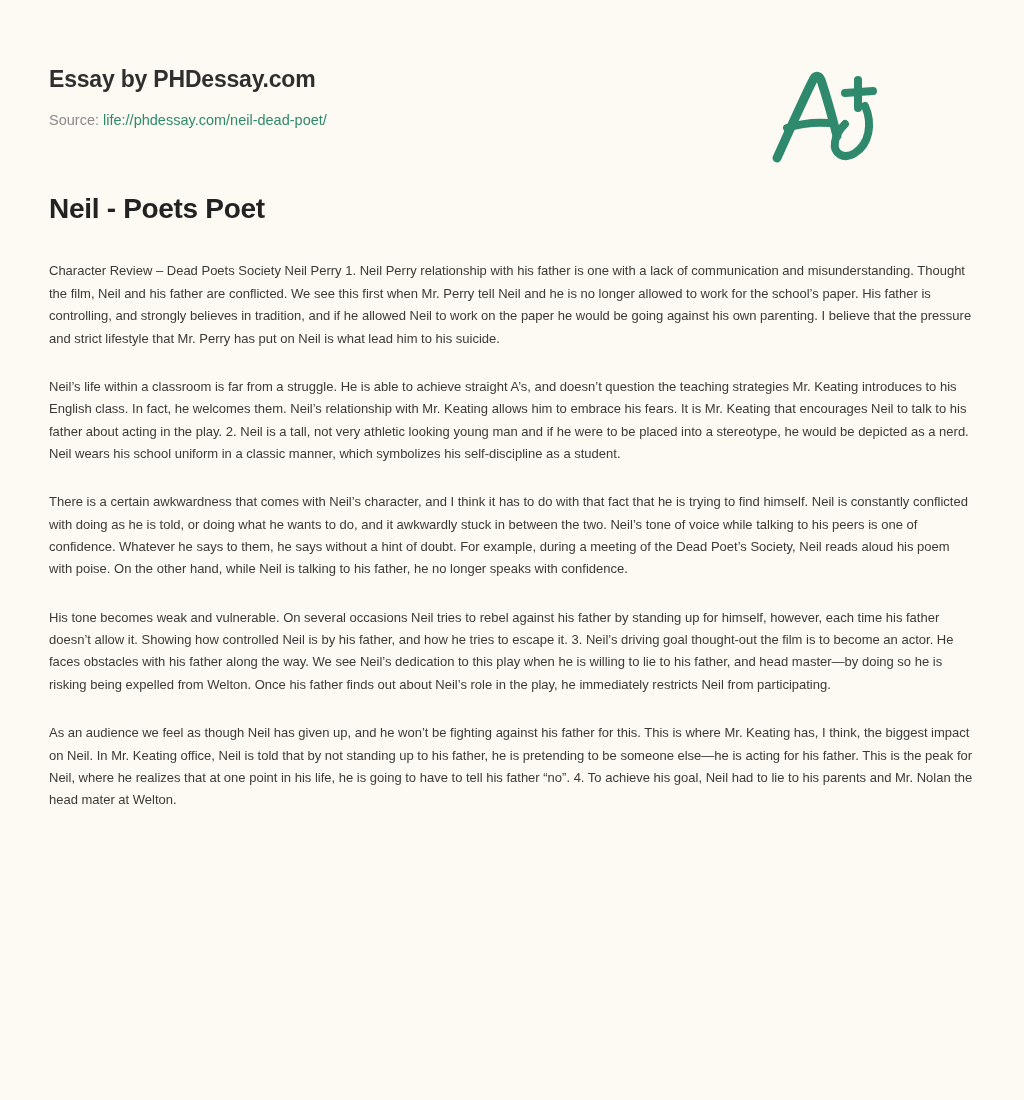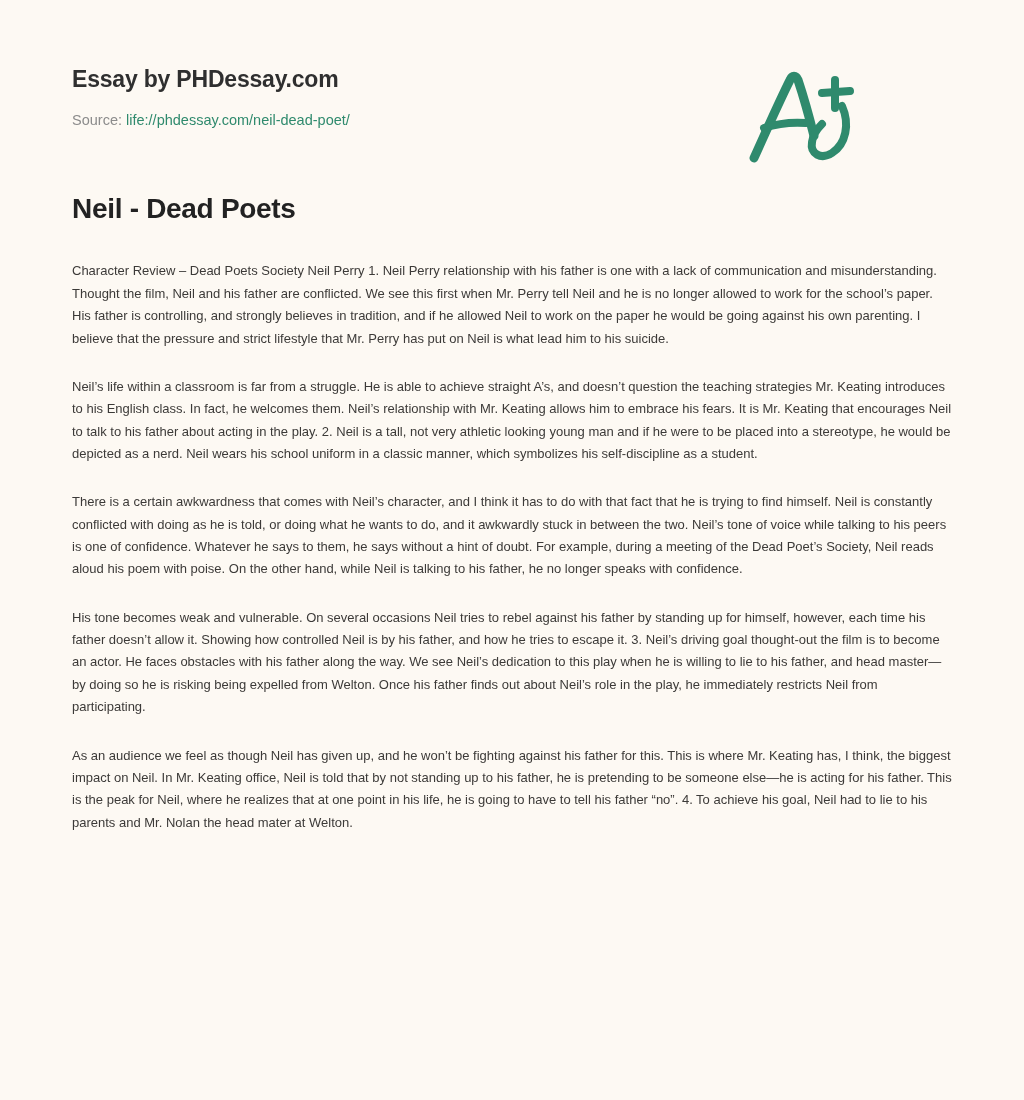--- a/index.html
+++ b/index.html
@@ -11,21 +11,21 @@
     height: 1100px;
     background: #fdf9f3;
     font-family: "Liberation Sans", sans-serif;
     overflow: hidden;
   }
   .page {
     position: relative;
     width: 1024px;
     height: 1100px;
     box-sizing: border-box;
-    padding: 0 72px;
+    padding: 0 49px;
   }
   .header {
     position: relative;
     padding-top: 66px;
   }
   .brand-line {
     font-size: 23px;
     font-weight: bold;
     color: #2f2f2f;
     letter-spacing: -0.2px;
@@ -92,21 +92,21 @@
       <svg viewBox="0 0 116 100" xmlns="http://www.w3.org/2000/svg" fill="none" stroke="#2f8a6d" stroke-linecap="round" stroke-linejoin="round">
         <path d="M12 92 C 22 70, 36 38, 48 14 C 50 9, 54 9, 56 14 C 62 32, 68 54, 72 70" stroke-width="9"></path>
         <path d="M22 62 C 34 58, 50 56, 64 57" stroke-width="8"></path>
         <path d="M80 27 L 108 25" stroke-width="8"></path>
         <path d="M93 14 L 93 42" stroke-width="8"></path>
         <path d="M100 40 C 108 58, 104 78, 90 87 C 79 94, 68 88, 70 76 C 71 68, 76 62, 80 58" stroke-width="8"></path>
       </svg>
     </div>
   </div>
 
-  <h1 class="doc-title">Neil - Dead Poets</h1>
+  <h1 class="doc-title">Neil - Poets Poet</h1>
 
   <div class="article">
     <p>Character Review – Dead Poets Society Neil Perry 1. Neil Perry relationship with his father is one with a lack of communication and misunderstanding. Thought the film, Neil and his father are conflicted. We see this first when Mr. Perry tell Neil and he is no longer allowed to work for the school’s paper. His father is controlling, and strongly believes in tradition, and if he allowed Neil to work on the paper he would be going against his own parenting. I believe that the pressure and strict lifestyle that Mr. Perry has put on Neil is what lead him to his suicide.</p>
     <p>Neil’s life within a classroom is far from a struggle. He is able to achieve straight A’s, and doesn’t question the teaching strategies Mr. Keating introduces to his English class. In fact, he welcomes them. Neil’s relationship with Mr. Keating allows him to embrace his fears. It is Mr. Keating that encourages Neil to talk to his father about acting in the play. 2. Neil is a tall, not very athletic looking young man and if he were to be placed into a stereotype, he would be depicted as a nerd. Neil wears his school uniform in a classic manner, which symbolizes his self-discipline as a student.</p>
     <p>There is a certain awkwardness that comes with Neil’s character, and I think it has to do with that fact that he is trying to find himself. Neil is constantly conflicted with doing as he is told, or doing what he wants to do, and it awkwardly stuck in between the two. Neil’s tone of voice while talking to his peers is one of confidence. Whatever he says to them, he says without a hint of doubt. For example, during a meeting of the Dead Poet’s Society, Neil reads aloud his poem with poise. On the other hand, while Neil is talking to his father, he no longer speaks with confidence.</p>
     <p>His tone becomes weak and vulnerable. On several occasions Neil tries to rebel against his father by standing up for himself, however, each time his father doesn’t allow it. Showing how controlled Neil is by his father, and how he tries to escape it. 3. Neil’s driving goal thought-out the film is to become an actor. He faces obstacles with his father along the way. We see Neil’s dedication to this play when he is willing to lie to his father, and head master—by doing so he is risking being expelled from Welton. Once his father finds out about Neil’s role in the play, he immediately restricts Neil from participating.</p>
     <p>As an audience we feel as though Neil has given up, and he won’t be fighting against his father for this. This is where Mr. Keating has, I think, the biggest impact on Neil. In Mr. Keating office, Neil is told that by not standing up to his father, he is pretending to be someone else—he is acting for his father. This is the peak for Neil, where he realizes that at one point in his life, he is going to have to tell his father “no”. 4. To achieve his goal, Neil had to lie to his parents and Mr. Nolan the head mater at Welton.</p>
 
   </div>
 

